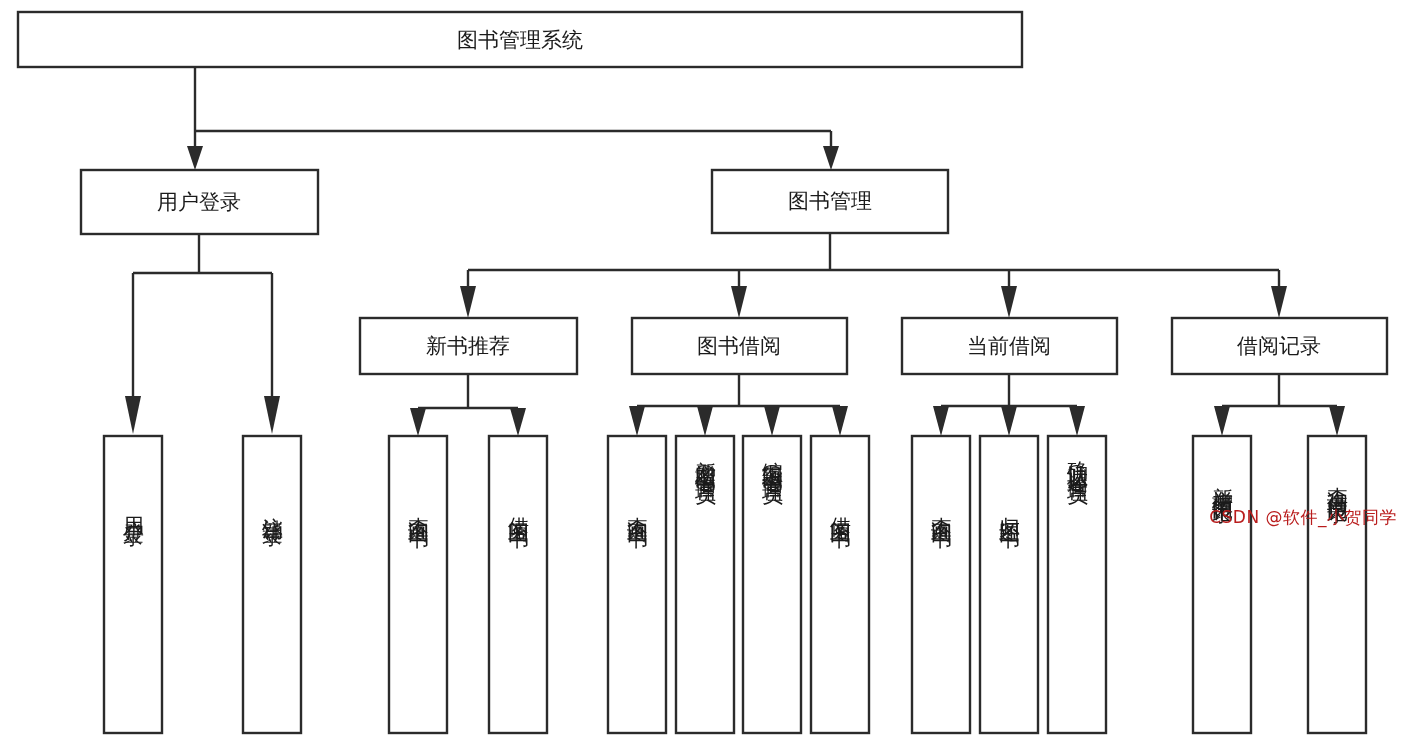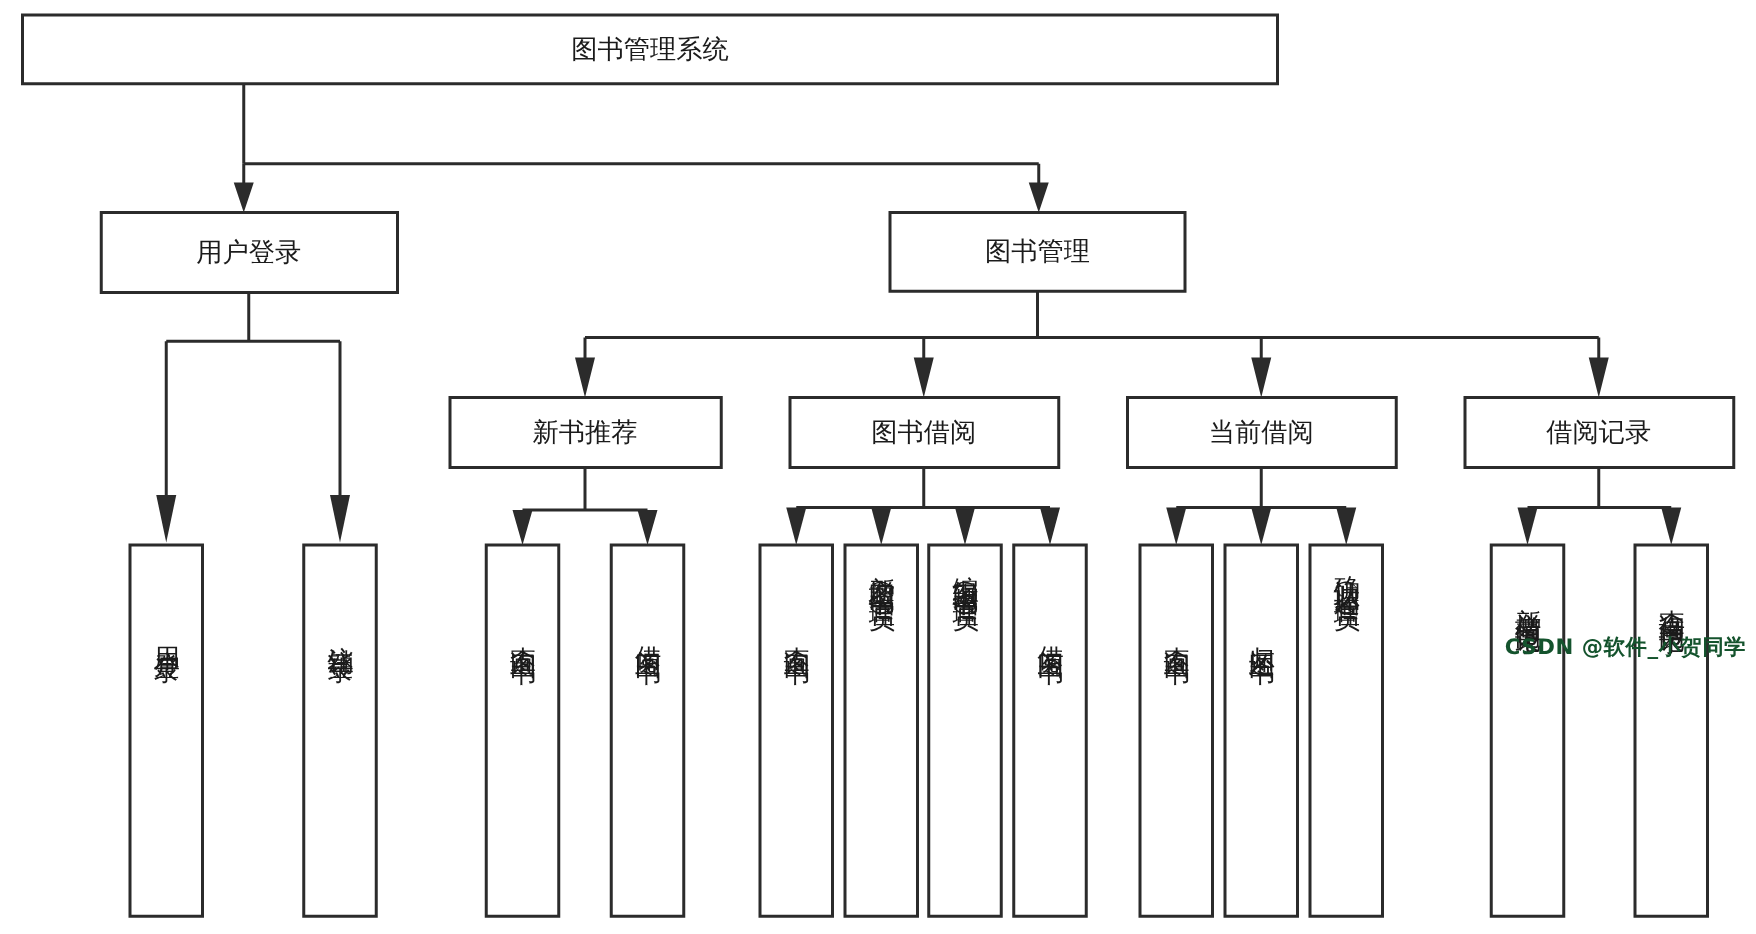--- a/index.html
+++ b/index.html
@@ -69,24 +69,23 @@
     letter-spacing: 3.5px;
     color: #1b1b1b;
     white-space: nowrap;
   }
   .watermark {
     position: absolute;
     right: 8px;
     bottom: 6px;
     font-family: "DejaVu Sans", "Liberation Sans", sans-serif;
     font-size: 17px;
-    color: #14532d;
+    color: #b91c1c;
     letter-spacing: 0.5px;
     white-space: nowrap;
-    font-weight: bold;
   }
 </style>
 </head>
 <body>
 
 <div id="diagram-root">
 
   <svg class="flow" viewBox="0 0 1405 747" xmlns="http://www.w3.org/2000/svg">
 
     <g>

